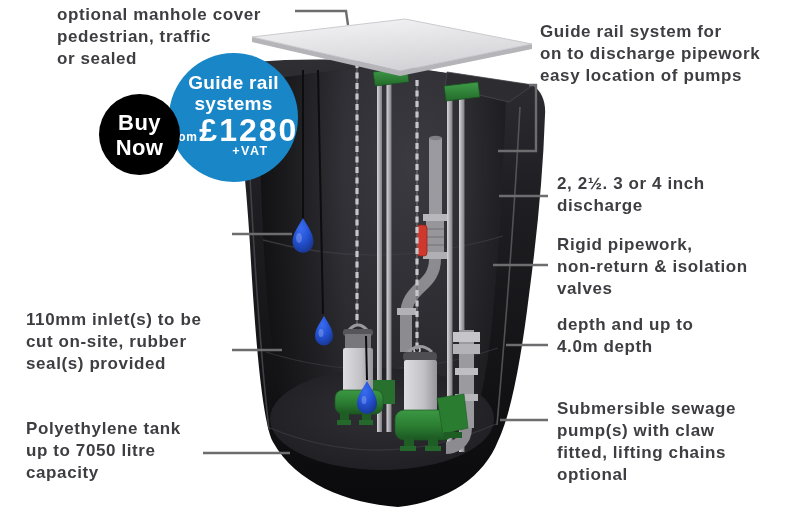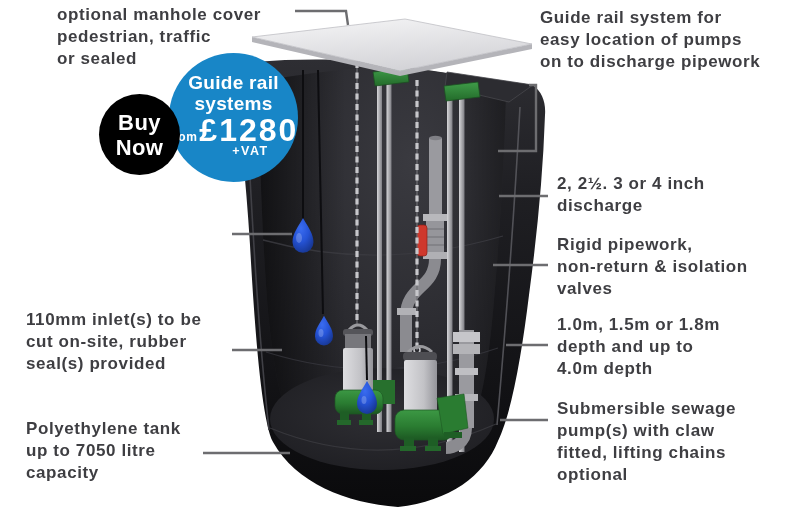--- a/index.html
+++ b/index.html
@@ -270,24 +270,24 @@
       <line x1="506" y1="345" x2="548" y2="345"></line>
       <line x1="500" y1="420" x2="548" y2="420"></line>
     </g>
   </svg>
 
   <div class="lbl" style="left:57px;top:4px">
     <span>optional manhole cover</span>
     <span>pedestrian, traffic</span>
     <span>or sealed</span>
   </div>
-  <div class="lbl" style="left:540px;top:7px">
+  <div class="lbl" style="left:540px;top:21px">
     <span>Guide rail system for</span>
+    <span>on to discharge pipework</span>
     <span>easy location of pumps</span>
-    <span>on to discharge pipework</span>
   </div>
   <div class="lbl" style="left:26px;top:309px">
     <span>110mm inlet(s) to be</span>
     <span>cut on-site, rubber</span>
     <span>seal(s) provided</span>
   </div>
   <div class="lbl" style="left:26px;top:418px">
     <span>Polyethylene tank</span>
     <span>up to 7050 litre</span>
     <span>capacity</span>
@@ -295,21 +295,20 @@
   <div class="lbl" style="left:557px;top:173px">
     <span>2, 2½. 3 or 4 inch</span>
     <span>discharge</span>
   </div>
   <div class="lbl" style="left:557px;top:234px">
     <span>Rigid pipework,</span>
     <span>non-return &amp; isolation</span>
     <span>valves</span>
   </div>
   <div class="lbl" style="left:557px;top:314px">
-    <span>1.0m, 1.5m or 1.8m</span>
     <span>depth and up to</span>
     <span>4.0m depth</span>
   </div>
   <div class="lbl" style="left:557px;top:398px">
     <span>Submersible sewage</span>
     <span>pump(s) with claw</span>
     <span>fitted, lifting chains</span>
     <span>optional</span>
   </div>
 

